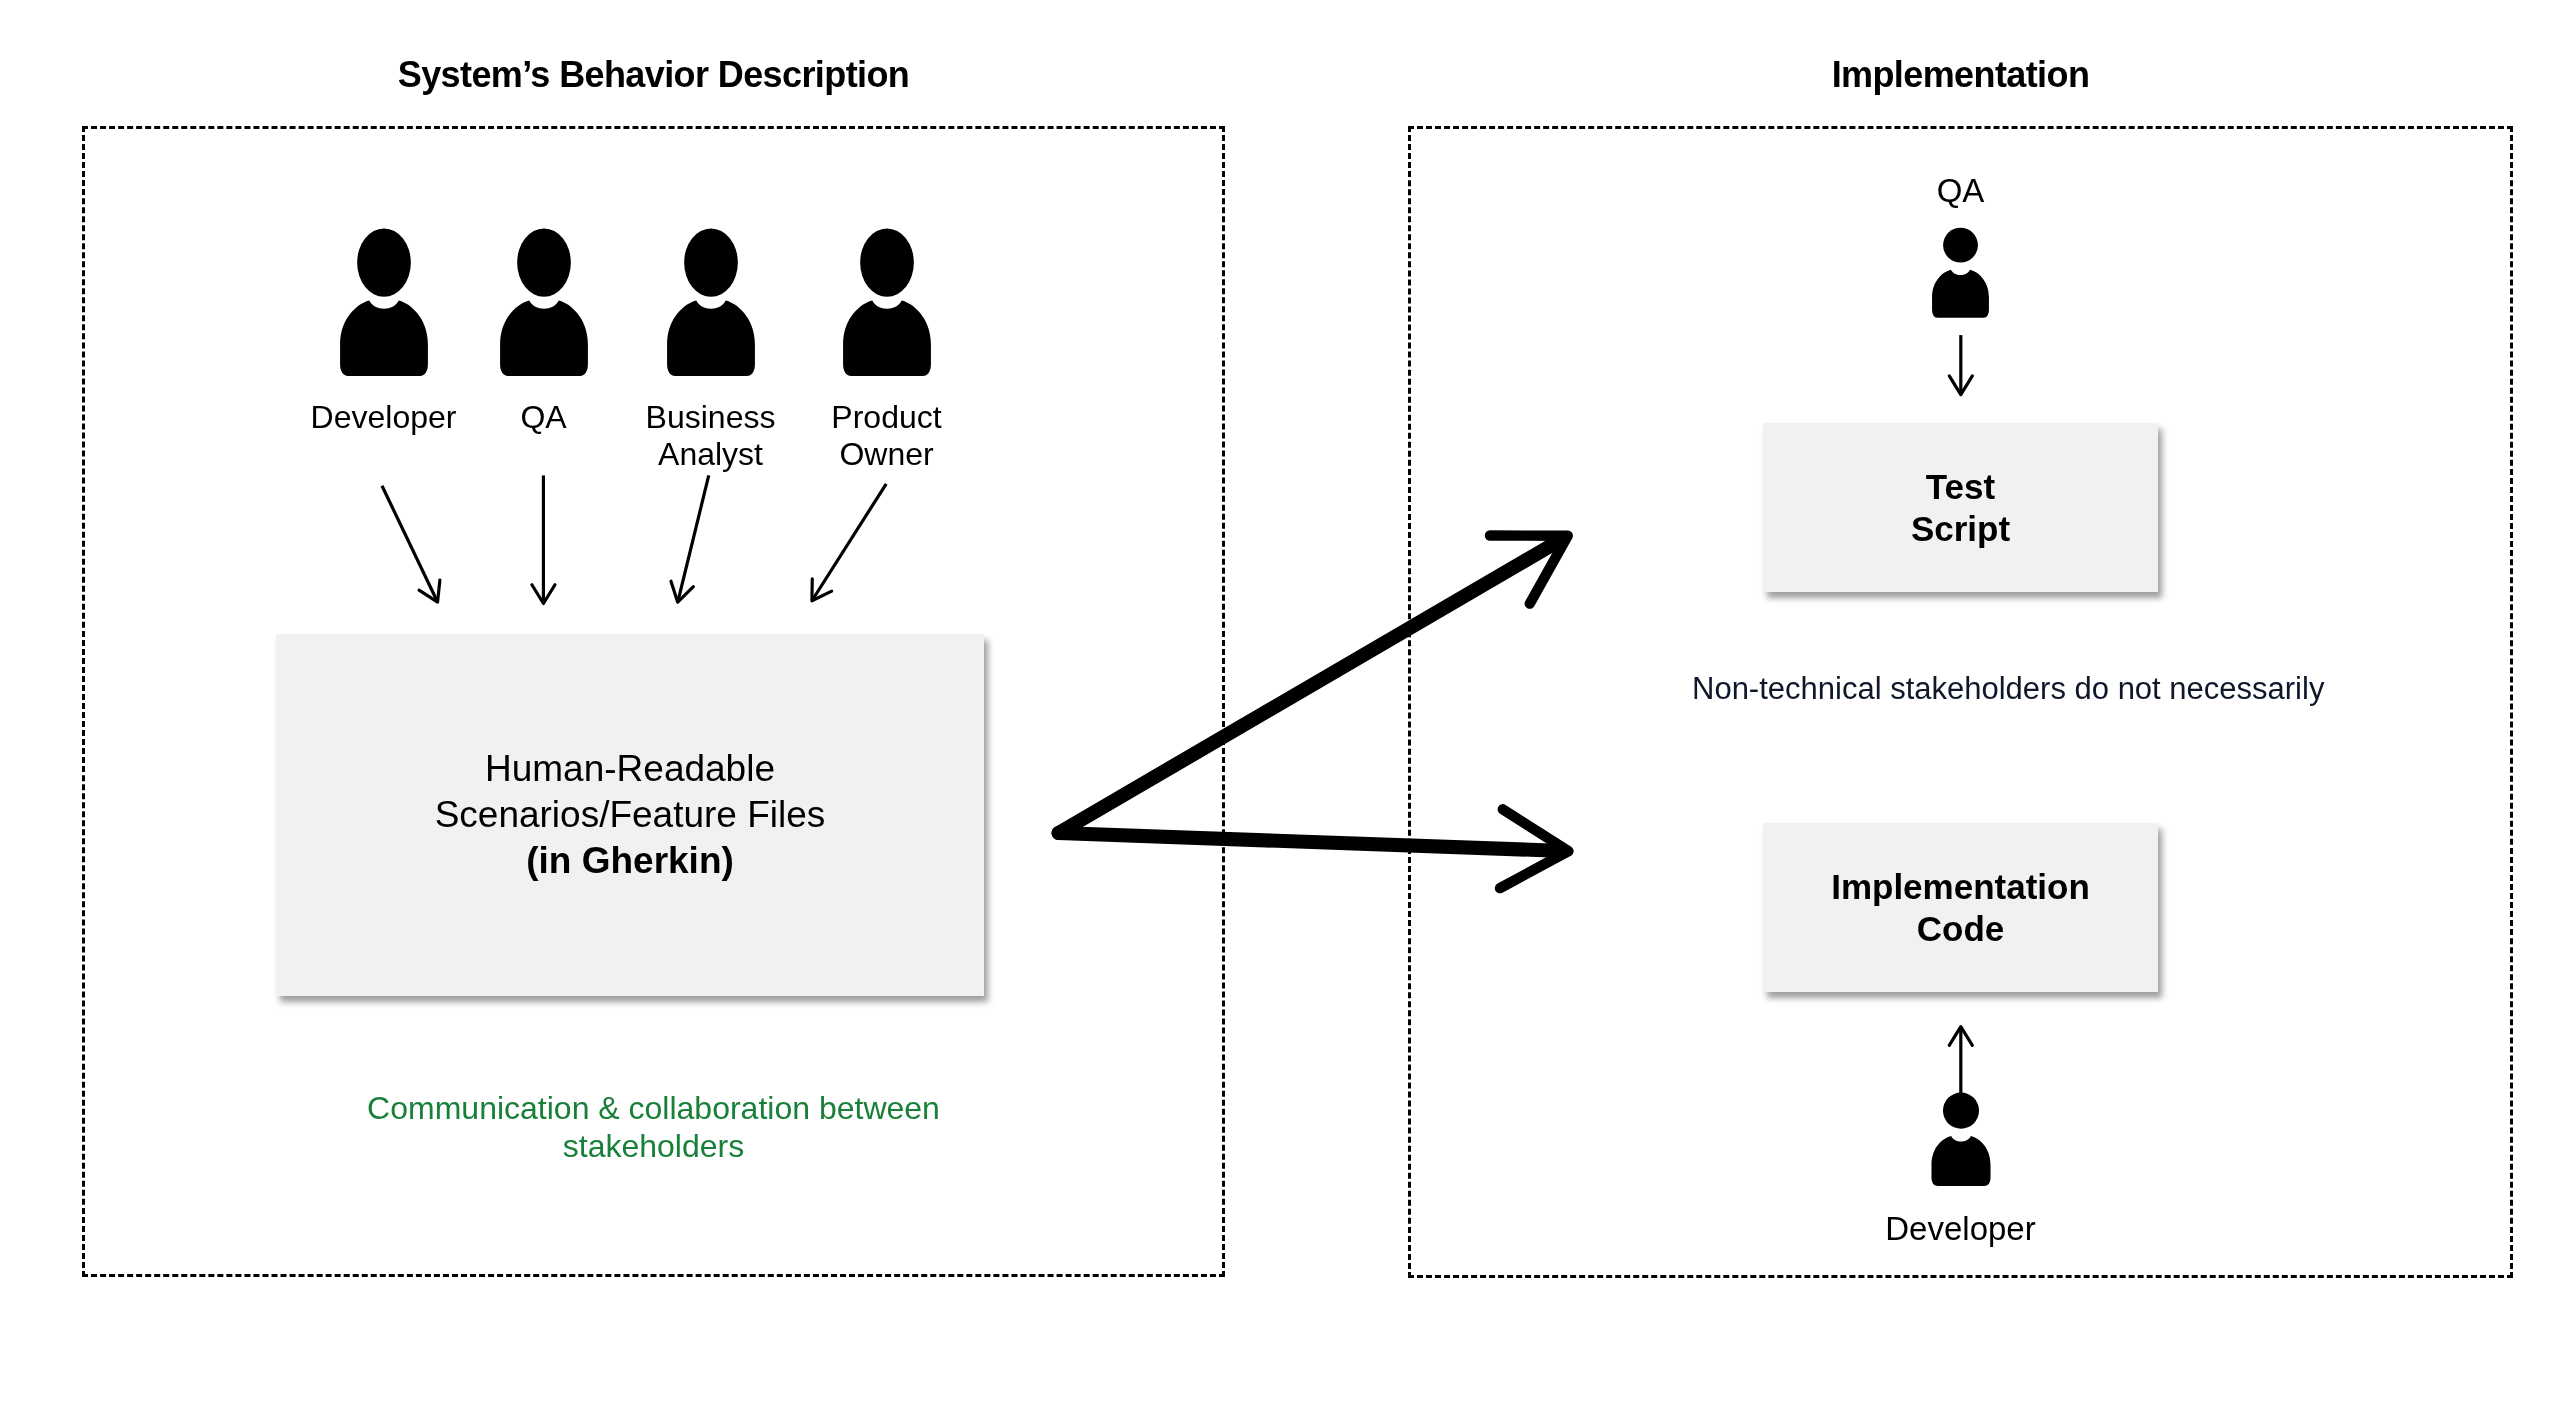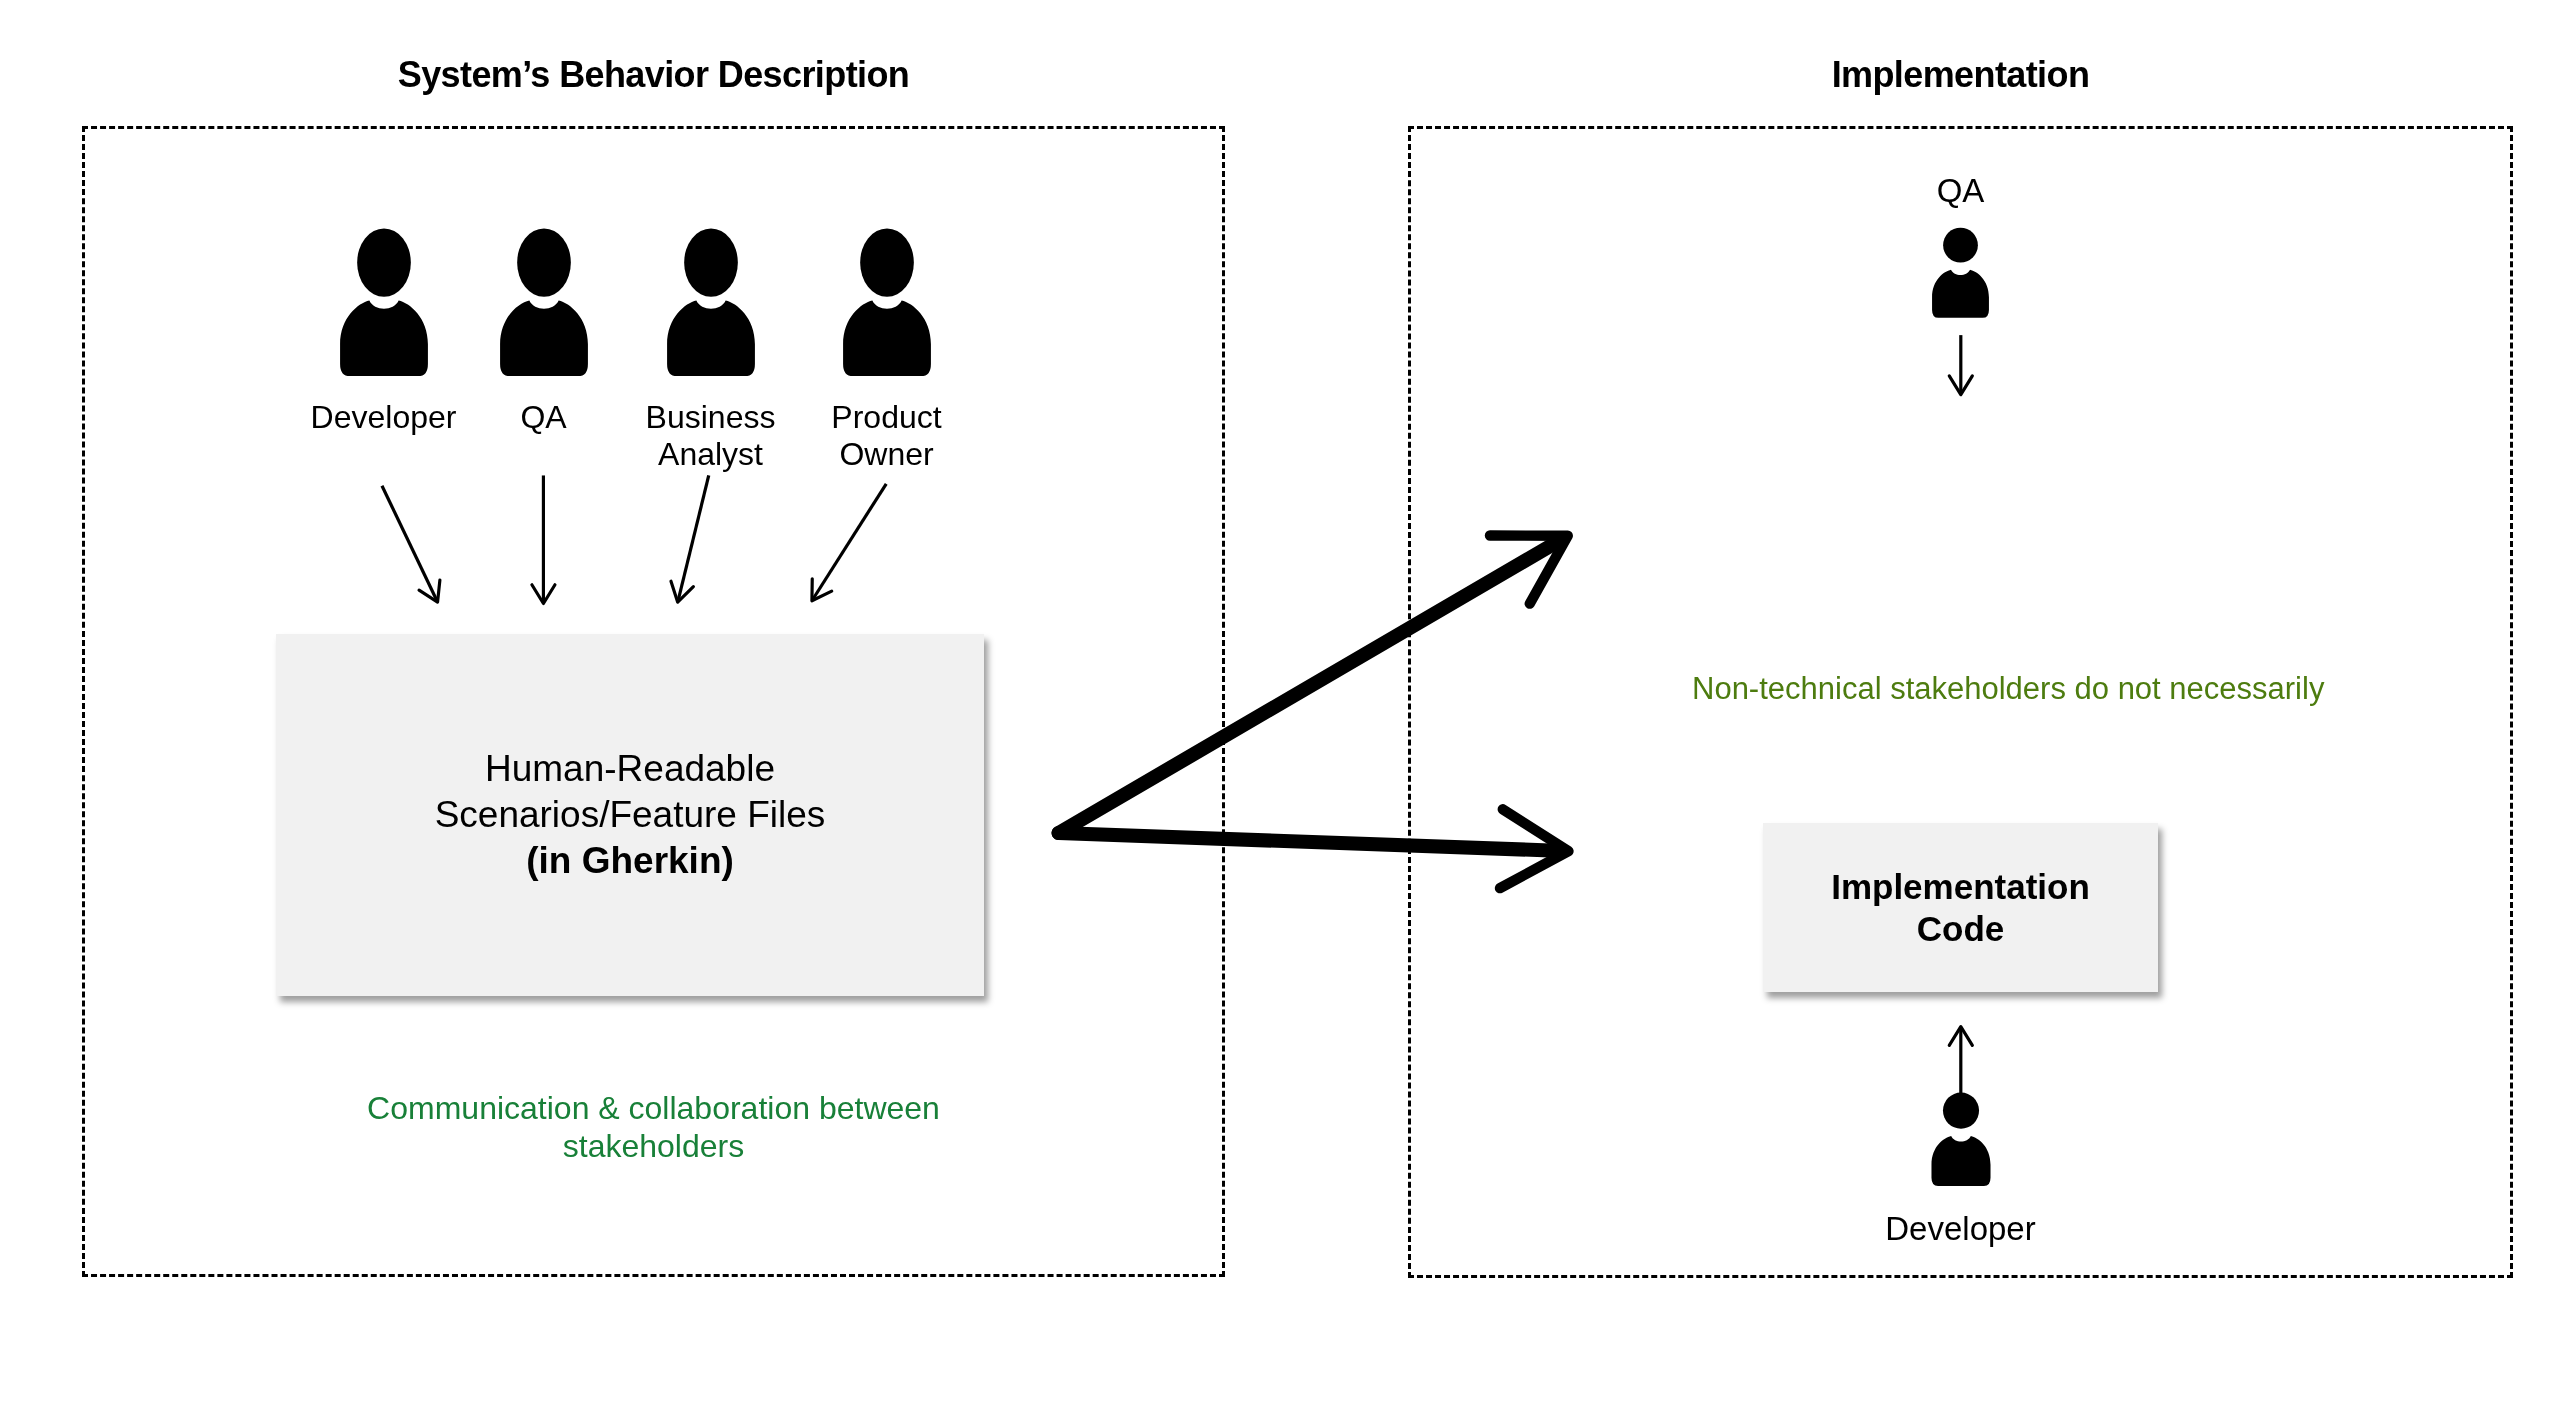--- a/index.html
+++ b/index.html
@@ -73,21 +73,21 @@
     text-align: center;
     color: #188038;
     font-size: 32px;
     line-height: 38px;
   }
   .green-caption .inner { max-width: 641px; margin: 0 auto; }
 
   .green-note {
     position: absolute;
     left: 1692px; top: 670px; width: 795px;
-    color: #4d7c0f;
+    color: #0f172a;
     font-size: 31px;
     line-height: 38px;
     text-align: left;
   }
 
   .side-label {
     position: absolute;
     width: 1105px;
     left: 1408px;
     text-align: center;
@@ -174,20 +174,24 @@
     <div class="inner">Communication &amp; collaboration between stakeholders</div>
   </div>
 
   <div class="side-label qa-label">QA</div>
   <div class="small-person qa-person">
     <svg width="79" height="96" viewBox="0 0 100 120">
         <use href="#person-circle"></use>
       </svg>
   </div>
 
+  <div class="gray-box test-box">
+    <div class="box-line">Test</div>
+    <div class="box-line">Script</div>
+  </div>
 
   <div class="green-note">
     <div>Non-technical stakeholders do not necessarily</div>
   </div>
 
   <div class="gray-box impl-box">
     <div class="box-line">Implementation</div>
     <div class="box-line">Code</div>
   </div>
 

